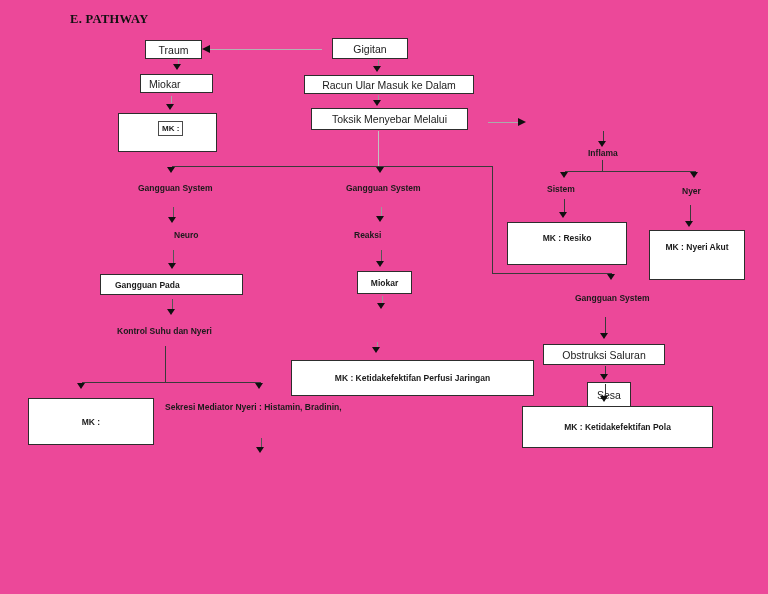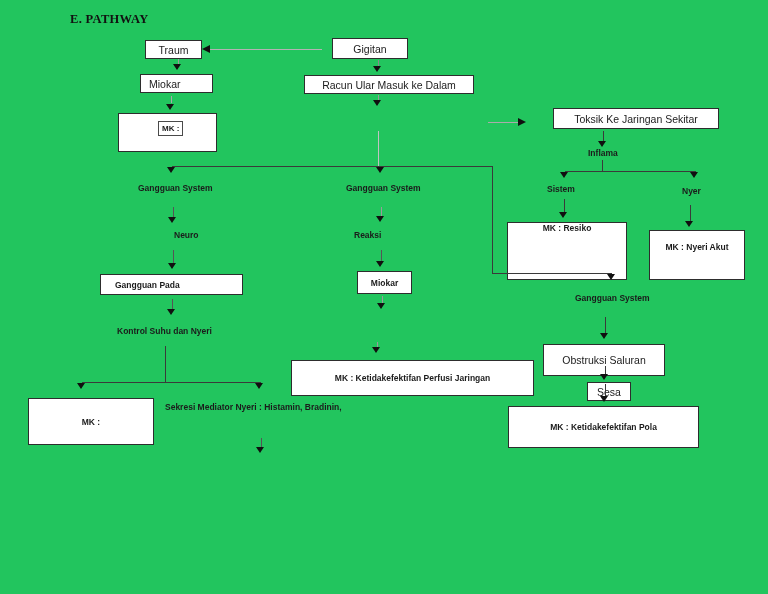--- a/index.html
+++ b/index.html
@@ -1,16 +1,16 @@
 <!DOCTYPE html>
 <html><head>
 <meta charset="utf-8">
 <style>
   html,body{margin:0;padding:0;background:#fff;}
-  #page{position:relative;width:768px;height:594px;background:#22c55e;overflow:hidden;
+  #page{position:relative;width:768px;height:594px;background:#ec4899;overflow:hidden;
         font-family:"Liberation Sans",sans-serif;color:#1c1c1c;}
   #title{position:absolute;left:70px;top:12px;font-family:"Liberation Serif",serif;
          font-weight:bold;font-size:12.5px;letter-spacing:.3px;color:#111;}
   .box{position:absolute;border:1.6px solid #2d2d2d;background:#fff;box-sizing:border-box;
        display:flex;align-items:center;justify-content:center;font-size:10.5px;
        white-space:nowrap;color:#1b1b1b;}
   .box.sm{font-size:8.5px;font-weight:700;}
   .box.tleft{justify-content:flex-start;padding-left:8px;}
   .box.ttop{align-items:flex-start;}
   .lbl{position:absolute;font-size:8.5px;font-weight:700;white-space:nowrap;color:#1b1b1b;}
@@ -32,44 +32,44 @@
   <div id="title">E. PATHWAY</div>
 
   <div class="box" style="left:145px;top:40px;width:57px;height:19px;">Traum</div>
   <div class="box tleft" style="left:140px;top:74px;width:73px;height:19px;">Miokar</div>
   <div class="box" style="left:118px;top:113px;width:99px;height:39px;">
     <span class="inner-mk">MK :</span>
   </div>
 
   <div class="box" style="left:332px;top:38px;width:76px;height:21px;">Gigitan</div>
   <div class="box" style="left:304px;top:75px;width:170px;height:19px;">Racun Ular Masuk ke Dalam</div>
+  <div class="box" style="left:311px;top:108px;width:157px;height:22px;">Toksik Menyebar Melalui</div>
 
-  <div class="box" style="left:553px;top:108px;width:166px;height:21px;">Toksik Ke Jaringan Sekitar</div>
   <div class="lbl" style="left:588px;top:148px;">Inflama</div>
   <div class="lbl" style="left:547px;top:184px;">Sistem</div>
   <div class="lbl" style="left:682px;top:186px;">Nyer</div>
-  <div class="box sm ttop" style="left:507px;top:222px;width:120px;height:58px;">MK : Resiko</div>
+  <div class="box sm ttop" style="left:507px;top:222px;width:120px;height:43px;padding-top:10px;">MK : Resiko</div>
   <div class="box sm ttop" style="left:649px;top:230px;width:96px;height:50px;padding-top:11px;">MK : Nyeri Akut</div>
 
   <div class="lbl" style="left:138px;top:183px;">Gangguan System</div>
   <div class="lbl" style="left:174px;top:230px;">Neuro</div>
   <div class="box sm tleft" style="left:100px;top:274px;width:143px;height:21px;padding-left:14px;">Gangguan Pada</div>
   <div class="lbl" style="left:117px;top:326px;">Kontrol Suhu dan Nyeri</div>
   <div class="box sm" style="left:28px;top:398px;width:126px;height:47px;">MK :</div>
   <div class="lbl" style="left:165px;top:402px;">Sekresi Mediator Nyeri : Histamin, Bradinin,</div>
 
   <div class="lbl" style="left:346px;top:183px;">Gangguan System</div>
   <div class="lbl" style="left:354px;top:230px;">Reaksi</div>
   <div class="box sm" style="left:357px;top:271px;width:55px;height:23px;">Miokar</div>
   <div class="box sm" style="left:291px;top:360px;width:243px;height:36px;">MK : Ketidakefektifan Perfusi Jaringan</div>
 
   <div class="lbl" style="left:575px;top:293px;">Gangguan System</div>
-  <div class="box" style="left:543px;top:344px;width:122px;height:32px;">Obstruksi Saluran</div>
-  <div class="box" style="left:587px;top:382px;width:44px;height:19px;text-align:right;">Sesa</div>
-  <div class="box sm" style="left:508px;top:406px;width:191px;height:42px;">MK : Ketidakefektifan Pola</div>
+  <div class="box" style="left:543px;top:344px;width:122px;height:21px;">Obstruksi Saluran</div>
+  <div class="box" style="left:587px;top:382px;width:44px;height:25px;text-align:right;">Sesa</div>
+  <div class="box sm" style="left:522px;top:406px;width:191px;height:42px;">MK : Ketidakefektifan Pola</div>
 
   <div class="ln" style="left:210px;top:49px;width:112px;height:1px;background:#b3b3b3;"></div>
   <div class="ahl" style="left:202px;top:45px;"></div>
 
   <div class="ln" style="left:178px;top:59px;width:1px;height:6px;background:#9a9a9a;"></div>
   <div class="ah" style="left:173px;top:64px;"></div>
 
   <div class="ln" style="left:171px;top:96px;width:1px;height:7px;background:#a8a8a8;"></div>
   <div class="ah" style="left:166px;top:104px;"></div>
 

